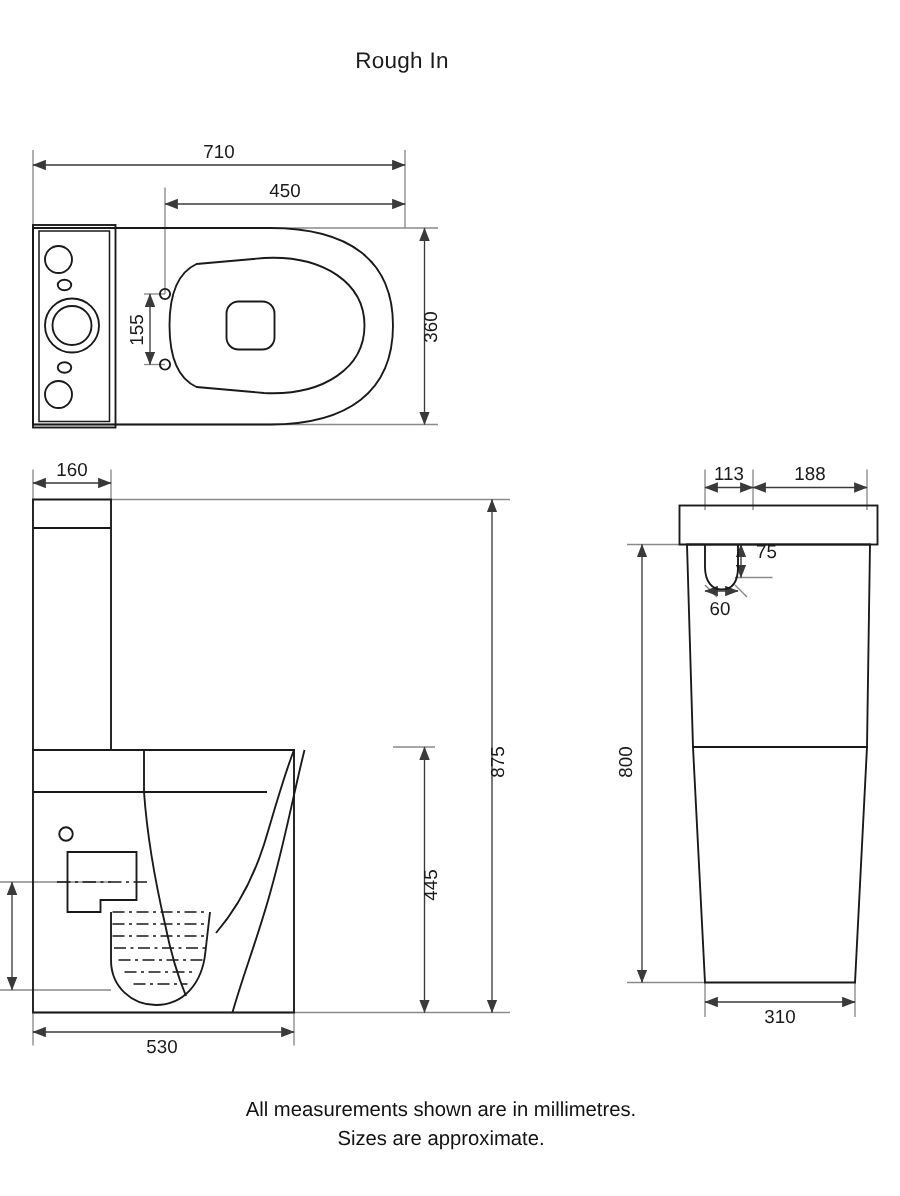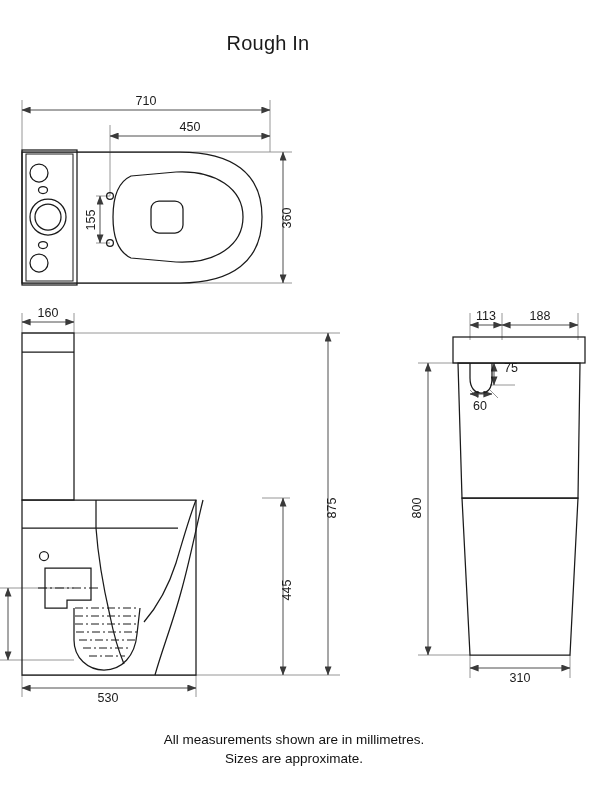--- a/index.html
+++ b/index.html
@@ -20,21 +20,21 @@
     inset: 0;
     width: 600px;
     height: 797px;
   }
   .title {
     position: absolute;
     top: 32px;
     left: 0;
     width: 536px;
     text-align: center;
-    font-size: 20px;
+    font-size: 15px;
     color: #1a1a1a;
     letter-spacing: 0.2px;
   }
   .footer {
     position: absolute;
     left: 0;
     width: 588px;
     text-align: center;
     font-size: 13.5px;
     line-height: 17px;

